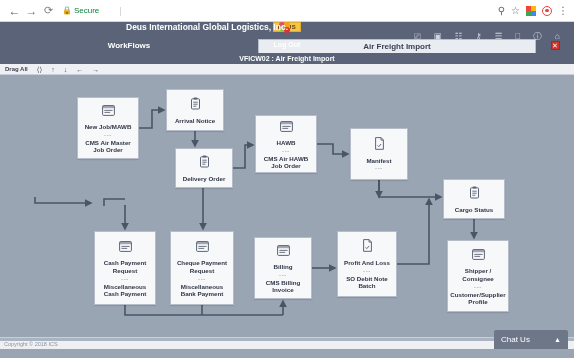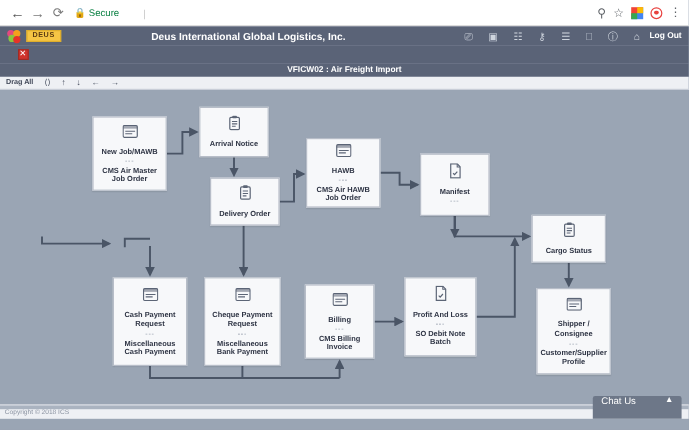--- a/index.html
+++ b/index.html
@@ -38,21 +38,21 @@
      width:5px; height:5px; background:#34a853; }
   .ext-circle { width:10px; height:10px; border:1.6px solid #e8423f;
                 border-radius:50%; display:inline-block; position:relative;}
   .ext-circle:after{content:"";position:absolute;left:2.4px;top:2.4px;
      width:3.2px;height:3.2px;background:#e8423f;border-radius:50%;}
   .kebab { font-size:11px; color:#5f6368; letter-spacing:0; line-height:8px;}
 
   
   .app-header {
     height:16px; background:#5a6377; display:flex; align-items:center;
-    padding:0 6px; position:relative;
+    padding:0 6px; position:relative;flex-direction:column;
   }
   .logo-flower { width:13px; height:11px; position:relative; margin-right:3px;}
   .logo-flower i { position:absolute; width:6px; height:6px; border-radius:50%;}
   .p1{background:#e4487f; left:0; top:0;}
   .p2{background:#f4a11d; left:5px; top:0;}
   .p3{background:#8cc63e; left:1px; top:4px;}
   .p4{background:#e63329; left:5px; top:5px;}
   .logo-deus {
     background:#f6c544; color:#5a3a12; font-size:6px; font-weight:bold;
     padding:1px 4px; letter-spacing:.5px; border:1px solid #dfae2c;
@@ -132,21 +132,21 @@
               pointer-events:none; }
 
   
   .footer {
     height:12px; background:#eef0f4; display:flex; align-items:center;
     padding:0 4px; border-top:1px solid #c9ced8; position:relative;
   }
   .copyright { font-size:5.5px; color:#8b93a1; }
   .chat-us {
     position:absolute; right:6px; bottom:0; width:74px; height:19px;
-    background:#6d7788; color:#fff; display:flex; align-items:flex-start;
+    background:#6d7788; color:#fff; display:flex; align-items:center;
     justify-content:space-between; padding:0 7px; font-size:8px;
     border-radius:2px 2px 0 0;
   }
   .chat-caret { font-size:7px; }
   .scroll-strip { position:absolute; left:0; right:0; top:0; height:3px;
                   background:#aab3c0; }
 </style>
 </head>
 <body>
 
@@ -184,20 +184,22 @@
     <span class="hicon">⚷</span>
     <span class="hicon">☰</span>
     <span class="hicon">⎕</span>
     <span class="hicon">ⓘ</span>
     <span class="hicon">⌂</span>
   </div>
   <span class="logout">Log Out</span>
 </div>
 
 <div class="tabs-row">
+  <div class="tab-workflows">WorkFlows</div>
+  <div class="tab-active">Air Freight Import</div>
   <div class="tab-close-wrap">
     <div class="tab-close">✕</div>
   </div>
 </div>
 
 <div class="page-title-bar">
   <span class="page-title">VFICW02 : Air Freight Import</span>
 </div>
 
 <div class="wf-toolbar">

